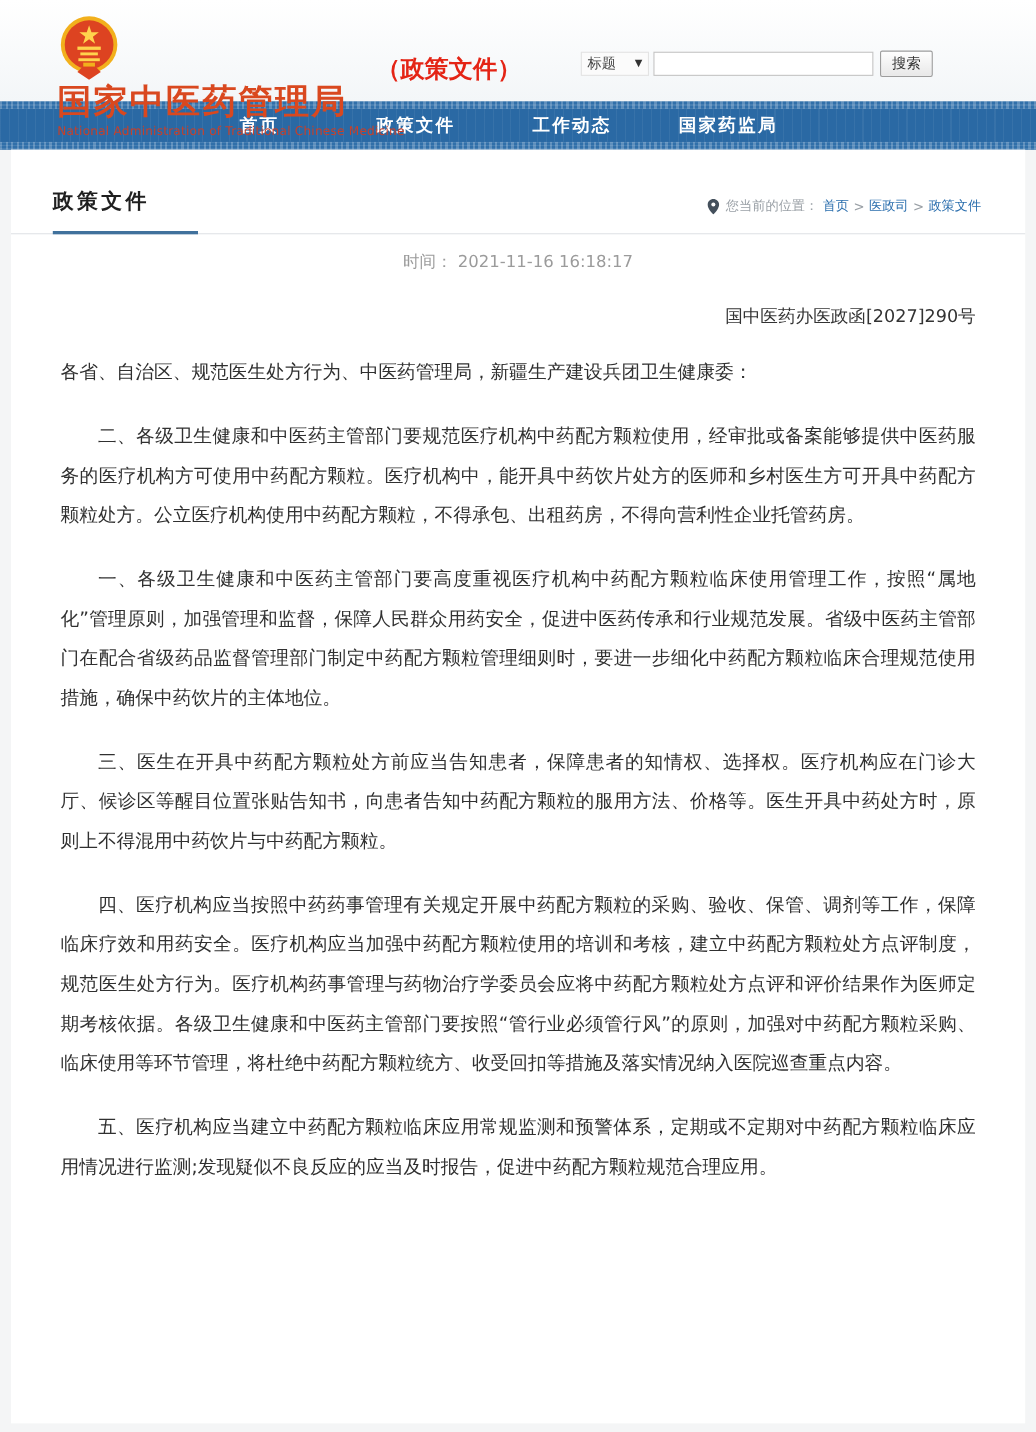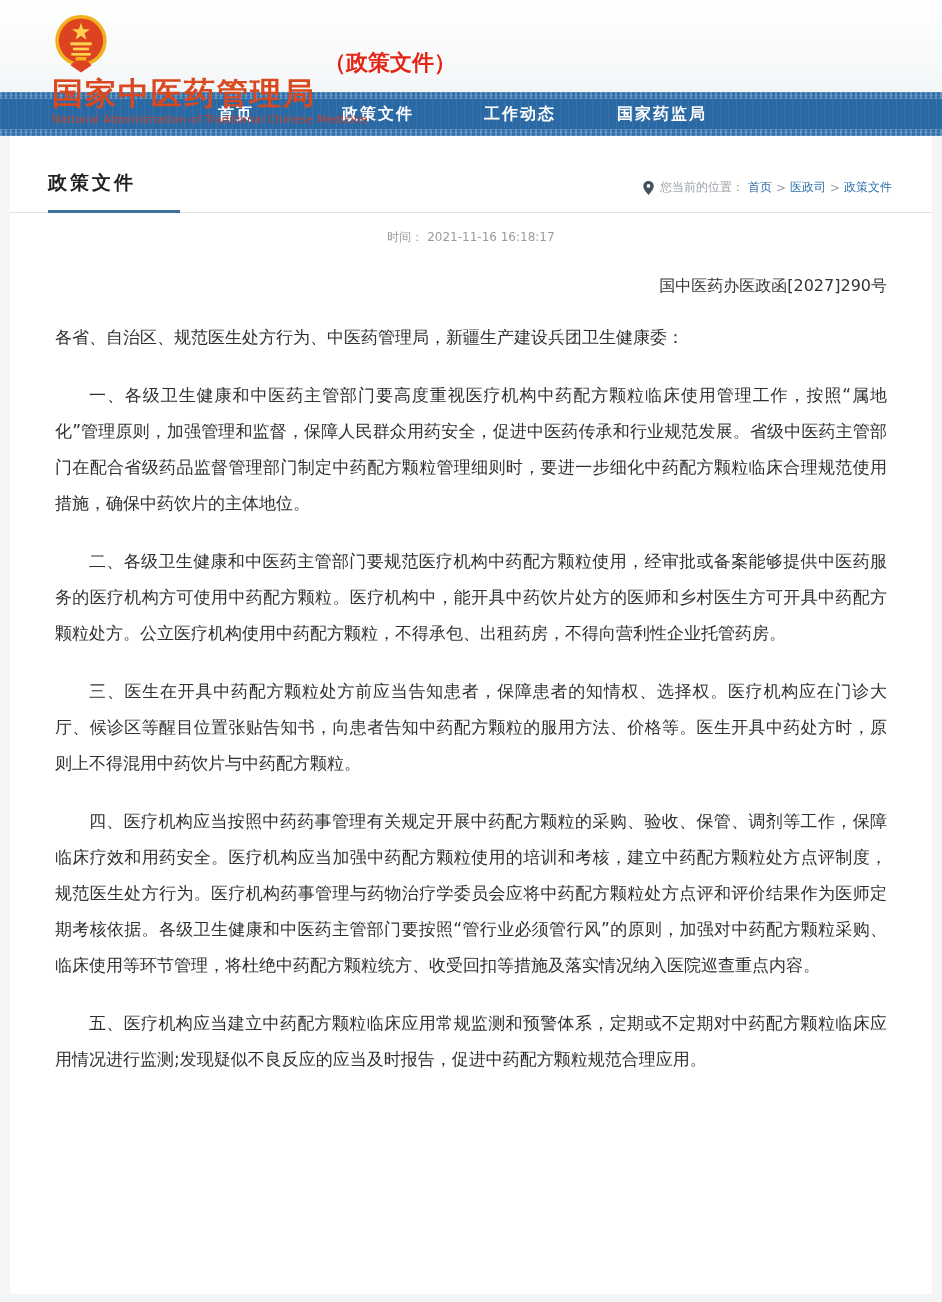--- a/index.html
+++ b/index.html
@@ -5,21 +5,21 @@
   * { margin:0; padding:0; box-sizing:border-box; }
   html,body { background:#f4f5f6; font-family:"DejaVu Sans","Liberation Sans",sans-serif; }
   body { width:942px; min-height:1302px; margin:0 auto; }
 
   
   .site-header { background:linear-gradient(#ffffff,#f3f6f8); height:92px; position:relative; }
   .brand { position:absolute; left:52px; top:14px; display:flex; align-items:flex-start;flex-direction:column; }
   .emblem { width:58px; height:62px; margin-right:14px; }
   .brand-text .cn { color:#d9481f; font-size:31px; font-weight:bold; letter-spacing:2px; line-height:1.1; }
   .brand-text .en { color:#c7402a; font-size:11px; margin-top:3px; letter-spacing:0.2px; }
-  .section-label { position:absolute; left:324px; top:48px; color:#e42415; font-size:22px; font-weight:bold; }
+  .section-label { position:absolute; left:342px; top:48px; color:#e42415; font-size:22px; font-weight:bold; }
   .search-area { position:absolute; left:528px; top:46px; display:flex; align-items:center; }
   .search-select { width:62px; height:22px; font-size:13px; color:#444; background:#fbfbfb;
       border:1px solid #e3e3e3; display:flex; align-items:center; justify-content:space-between;
       padding:0 5px; cursor:pointer; }
   .search-select .arrow { font-size:9px; color:#333; }
   .search-input { width:200px; height:22px; margin-left:4px; border:1px solid #c4c4c4; background:#fff;
       font-size:13px; padding:0 5px; outline:none; }
   .search-btn { margin-left:6px; height:24px; padding:0 10px; font-size:13px; color:#333;
       background:linear-gradient(#fefefe,#e8e8e8); border:1px solid #9d9d9d; border-radius:2px; cursor:pointer; }
 
@@ -42,21 +42,21 @@
   .breadcrumb .pin { width:11px; height:14px; margin-right:2px; }
   .crumb-link { color:#2c6fae; text-decoration:none; cursor:pointer; }
   .crumb-sep { color:#9aa0a6; }
   .rule { height:1px; background:#e0e3e6; margin-top:16px; position:relative; }
   .accent { position:absolute; left:38px; top:-2px; width:132px; height:3px; background:#40719c; }
 
   
   .article { padding:0 45px; }
   .article-title { text-align:center; color:#54718f; font-size:25px; font-weight:600;
       letter-spacing:1px; margin-top:46px; }
-  .article-time { text-align:center; color:#9b9b9b; font-size:12px; margin-top:16px; }
+  .article-time { text-align:center; color:#9b9b9b; font-size:15px; margin-top:16px; }
   .doc-number { text-align:right; color:#333; font-size:16px; margin-top:30px; }
   .body-text p { font-size:17px; color:#303030; line-height:36px; margin-top:22px; text-align:justify; }
   .body-text p.indent { text-indent:2em; }
 </style>
 </head>
 <body>
 
 <div class="site-header">
   <div class="brand">
     <svg class="emblem" viewBox="0 0 64 70">
@@ -69,20 +69,28 @@
       <path d="M20 58 L32 66 L44 58 L40 54 L24 54 Z" fill="#dd4321"></path>
       <rect x="26" y="48.5" width="12" height="4" fill="#f2b01c"></rect>
     </svg>
     <div class="brand-text">
       <div class="cn">国家中医药管理局</div>
       <div class="en">National Administration of Traditional Chinese Medicine</div>
     </div>
   </div>
   <div class="section-label">（政策文件）</div>
 
+  <div class="search-area">
+    <div class="search-select">
+      <span>标题</span>
+      <span class="arrow">▼</span>
+    </div>
+    <input class="search-input" type="text" placeholder="" value="" style="">
+    <button class="search-btn">搜索</button>
+  </div>
 </div>
 
 <div class="navbar">
   <div class="nav-strip"></div>
   <div class="nav-mid">
     <div class="nav-item">首页</div>
     <div class="nav-item">政策文件</div>
     <div class="nav-item">工作动态</div>
     <div class="nav-item">国家药监局</div>
   </div>
@@ -109,21 +117,21 @@
   <div class="rule">
     <div class="accent"></div>
   </div>
 
   <div class="article">
     <div class="article-time">时间： 2021-11-16 16:18:17</div>
     <div class="doc-number">国中医药办医政函[2027]290号</div>
 
     <div class="body-text">
       <p>各省、自治区、规范医生处方行为、中医药管理局，新疆生产建设兵团卫生健康委：</p>
+      <p class="indent">二、各级卫生健康和中医药主管部门要规范医疗机构中药配方颗粒使用，经审批或备案能够提供中医药服务的医疗机构方可使用中药配方颗粒。医疗机构中，能开具中药饮片处方的医师和乡村医生方可开具中药配方颗粒处方。公立医疗机构使用中药配方颗粒，不得承包、出租药房，不得向营利性企业托管药房。</p>
       <p class="indent">一、各级卫生健康和中医药主管部门要高度重视医疗机构中药配方颗粒临床使用管理工作，按照“属地化”管理原则，加强管理和监督，保障人民群众用药安全，促进中医药传承和行业规范发展。省级中医药主管部门在配合省级药品监督管理部门制定中药配方颗粒管理细则时，要进一步细化中药配方颗粒临床合理规范使用措施，确保中药饮片的主体地位。</p>
-      <p class="indent">二、各级卫生健康和中医药主管部门要规范医疗机构中药配方颗粒使用，经审批或备案能够提供中医药服务的医疗机构方可使用中药配方颗粒。医疗机构中，能开具中药饮片处方的医师和乡村医生方可开具中药配方颗粒处方。公立医疗机构使用中药配方颗粒，不得承包、出租药房，不得向营利性企业托管药房。</p>
       <p class="indent">三、医生在开具中药配方颗粒处方前应当告知患者，保障患者的知情权、选择权。医疗机构应在门诊大厅、候诊区等醒目位置张贴告知书，向患者告知中药配方颗粒的服用方法、价格等。医生开具中药处方时，原则上不得混用中药饮片与中药配方颗粒。</p>
       <p class="indent">四、医疗机构应当按照中药药事管理有关规定开展中药配方颗粒的采购、验收、保管、调剂等工作，保障临床疗效和用药安全。医疗机构应当加强中药配方颗粒使用的培训和考核，建立中药配方颗粒处方点评制度，规范医生处方行为。医疗机构药事管理与药物治疗学委员会应将中药配方颗粒处方点评和评价结果作为医师定期考核依据。各级卫生健康和中医药主管部门要按照“管行业必须管行风”的原则，加强对中药配方颗粒采购、临床使用等环节管理，将杜绝中药配方颗粒统方、收受回扣等措施及落实情况纳入医院巡查重点内容。</p>
       <p class="indent">五、医疗机构应当建立中药配方颗粒临床应用常规监测和预警体系，定期或不定期对中药配方颗粒临床应用情况进行监测;发现疑似不良反应的应当及时报告，促进中药配方颗粒规范合理应用。</p>
     </div>
 
   </div>
 </div>
 
 </body></html>

